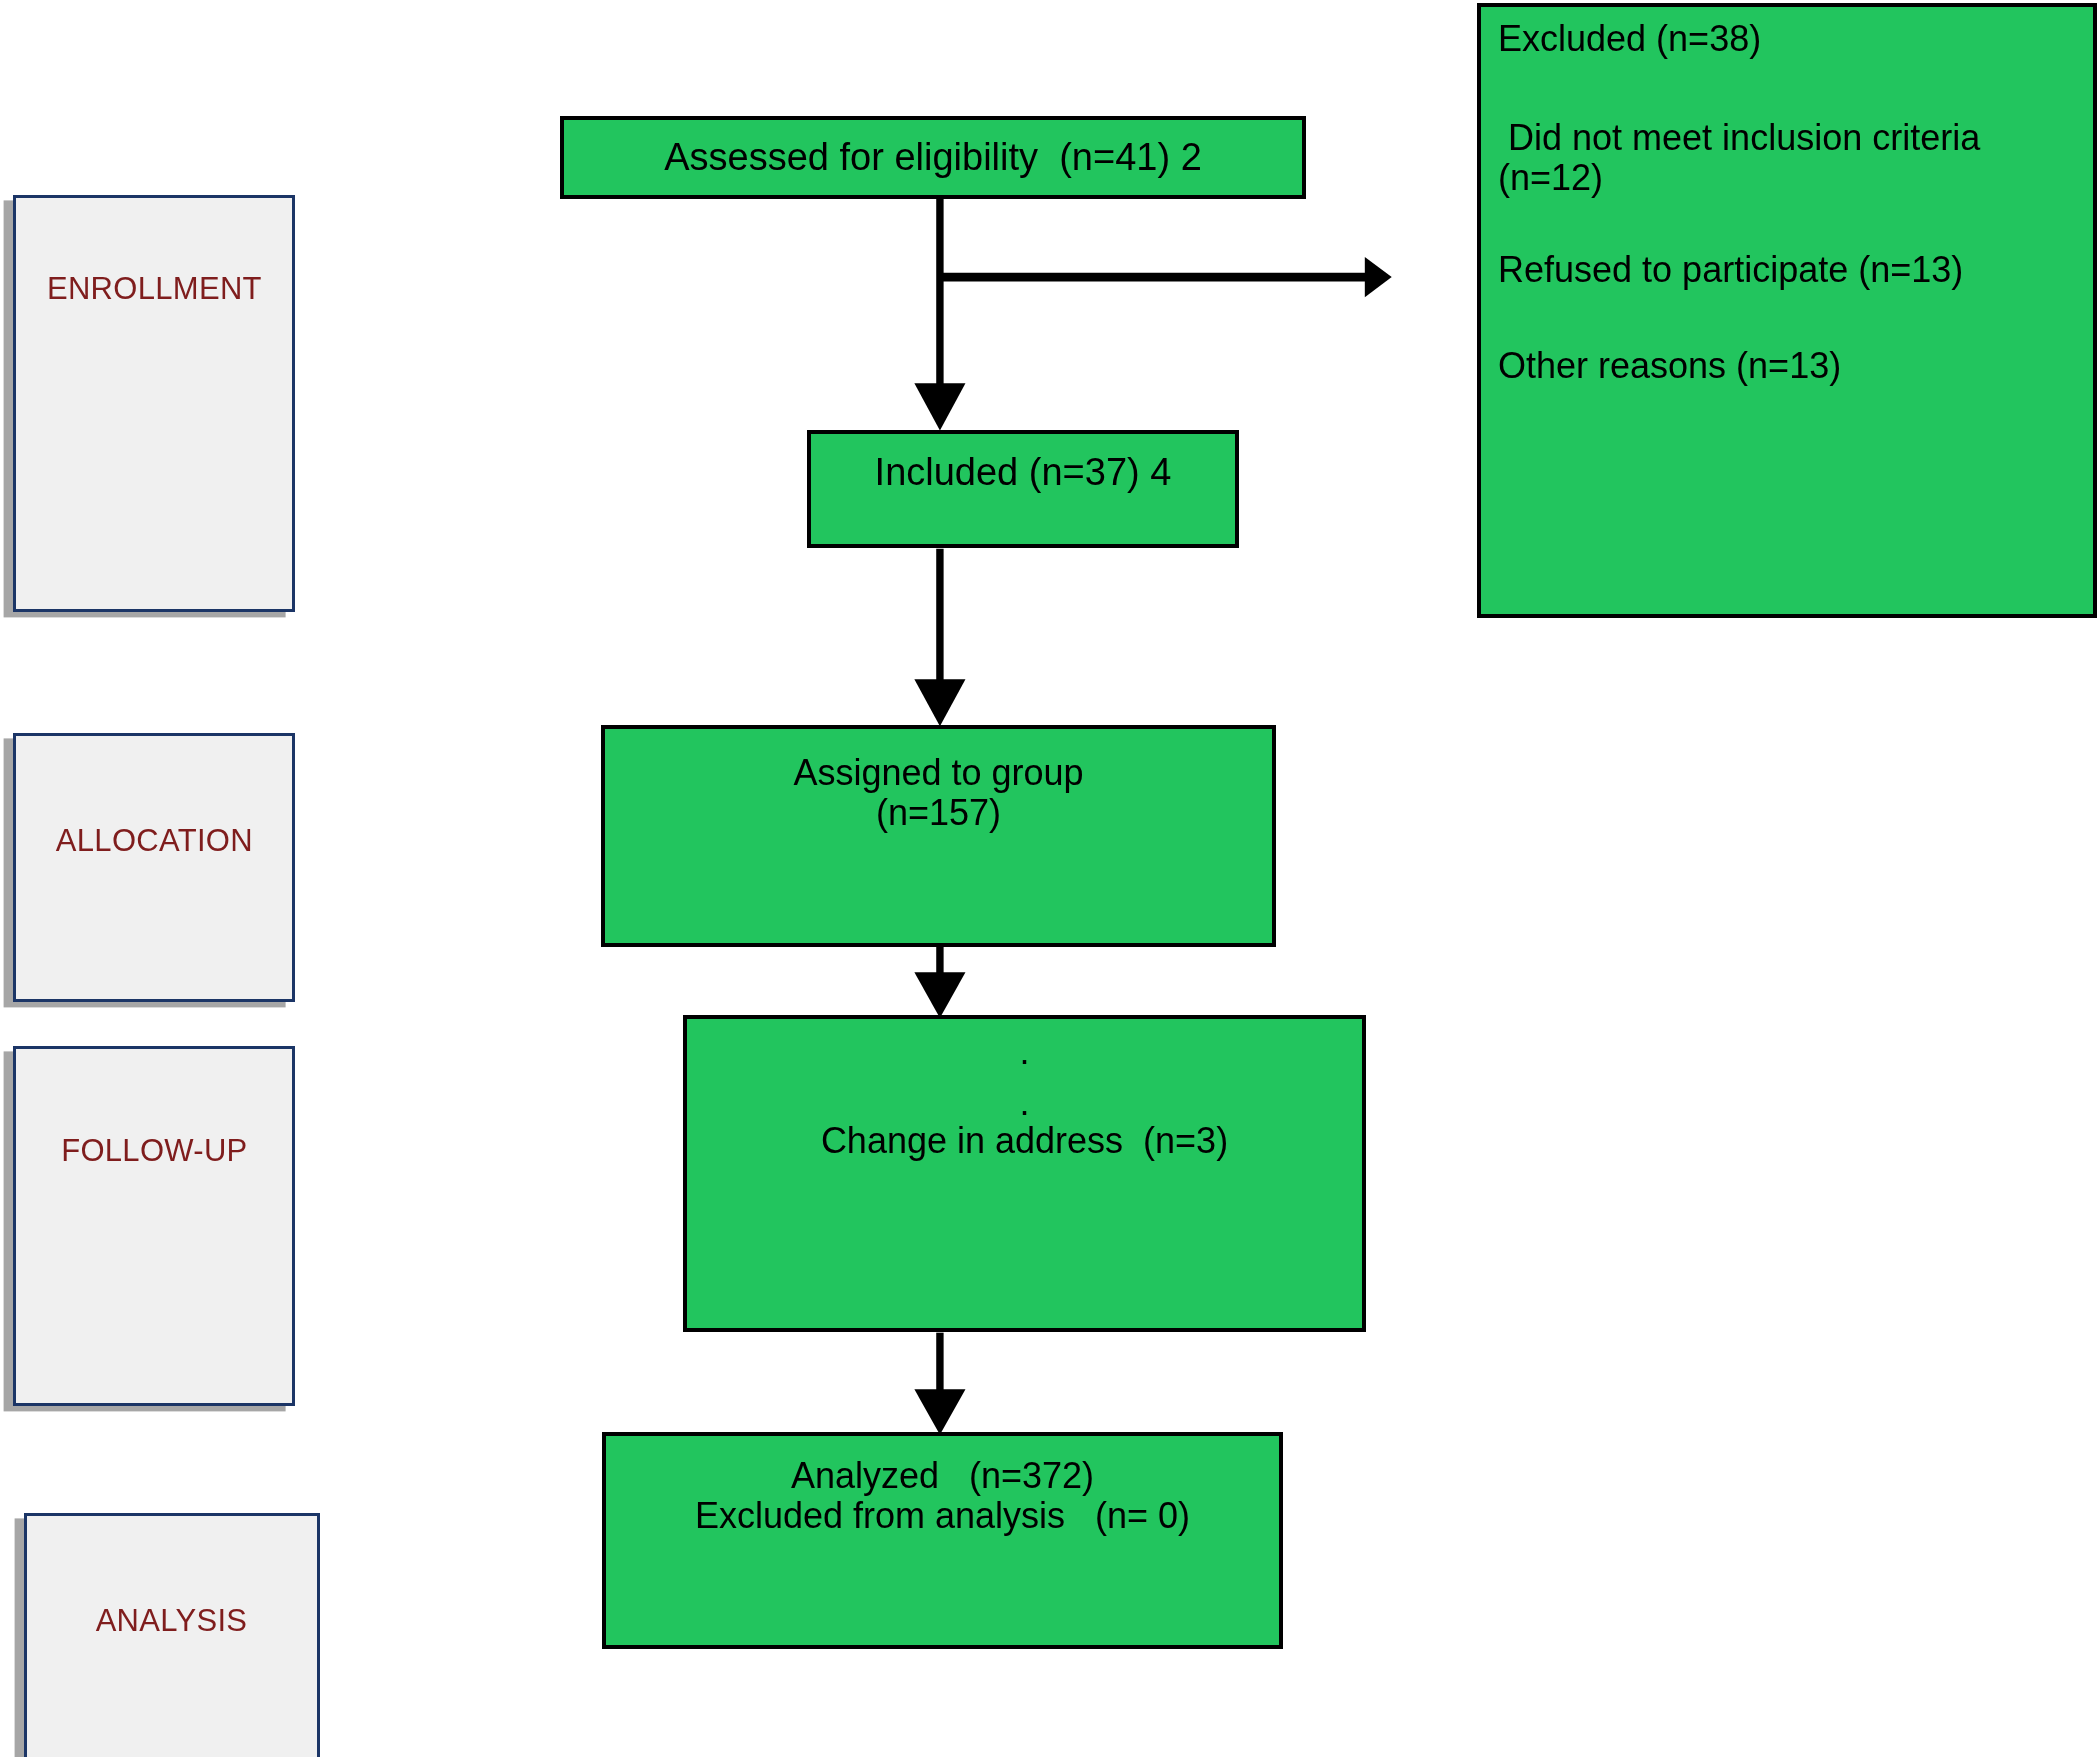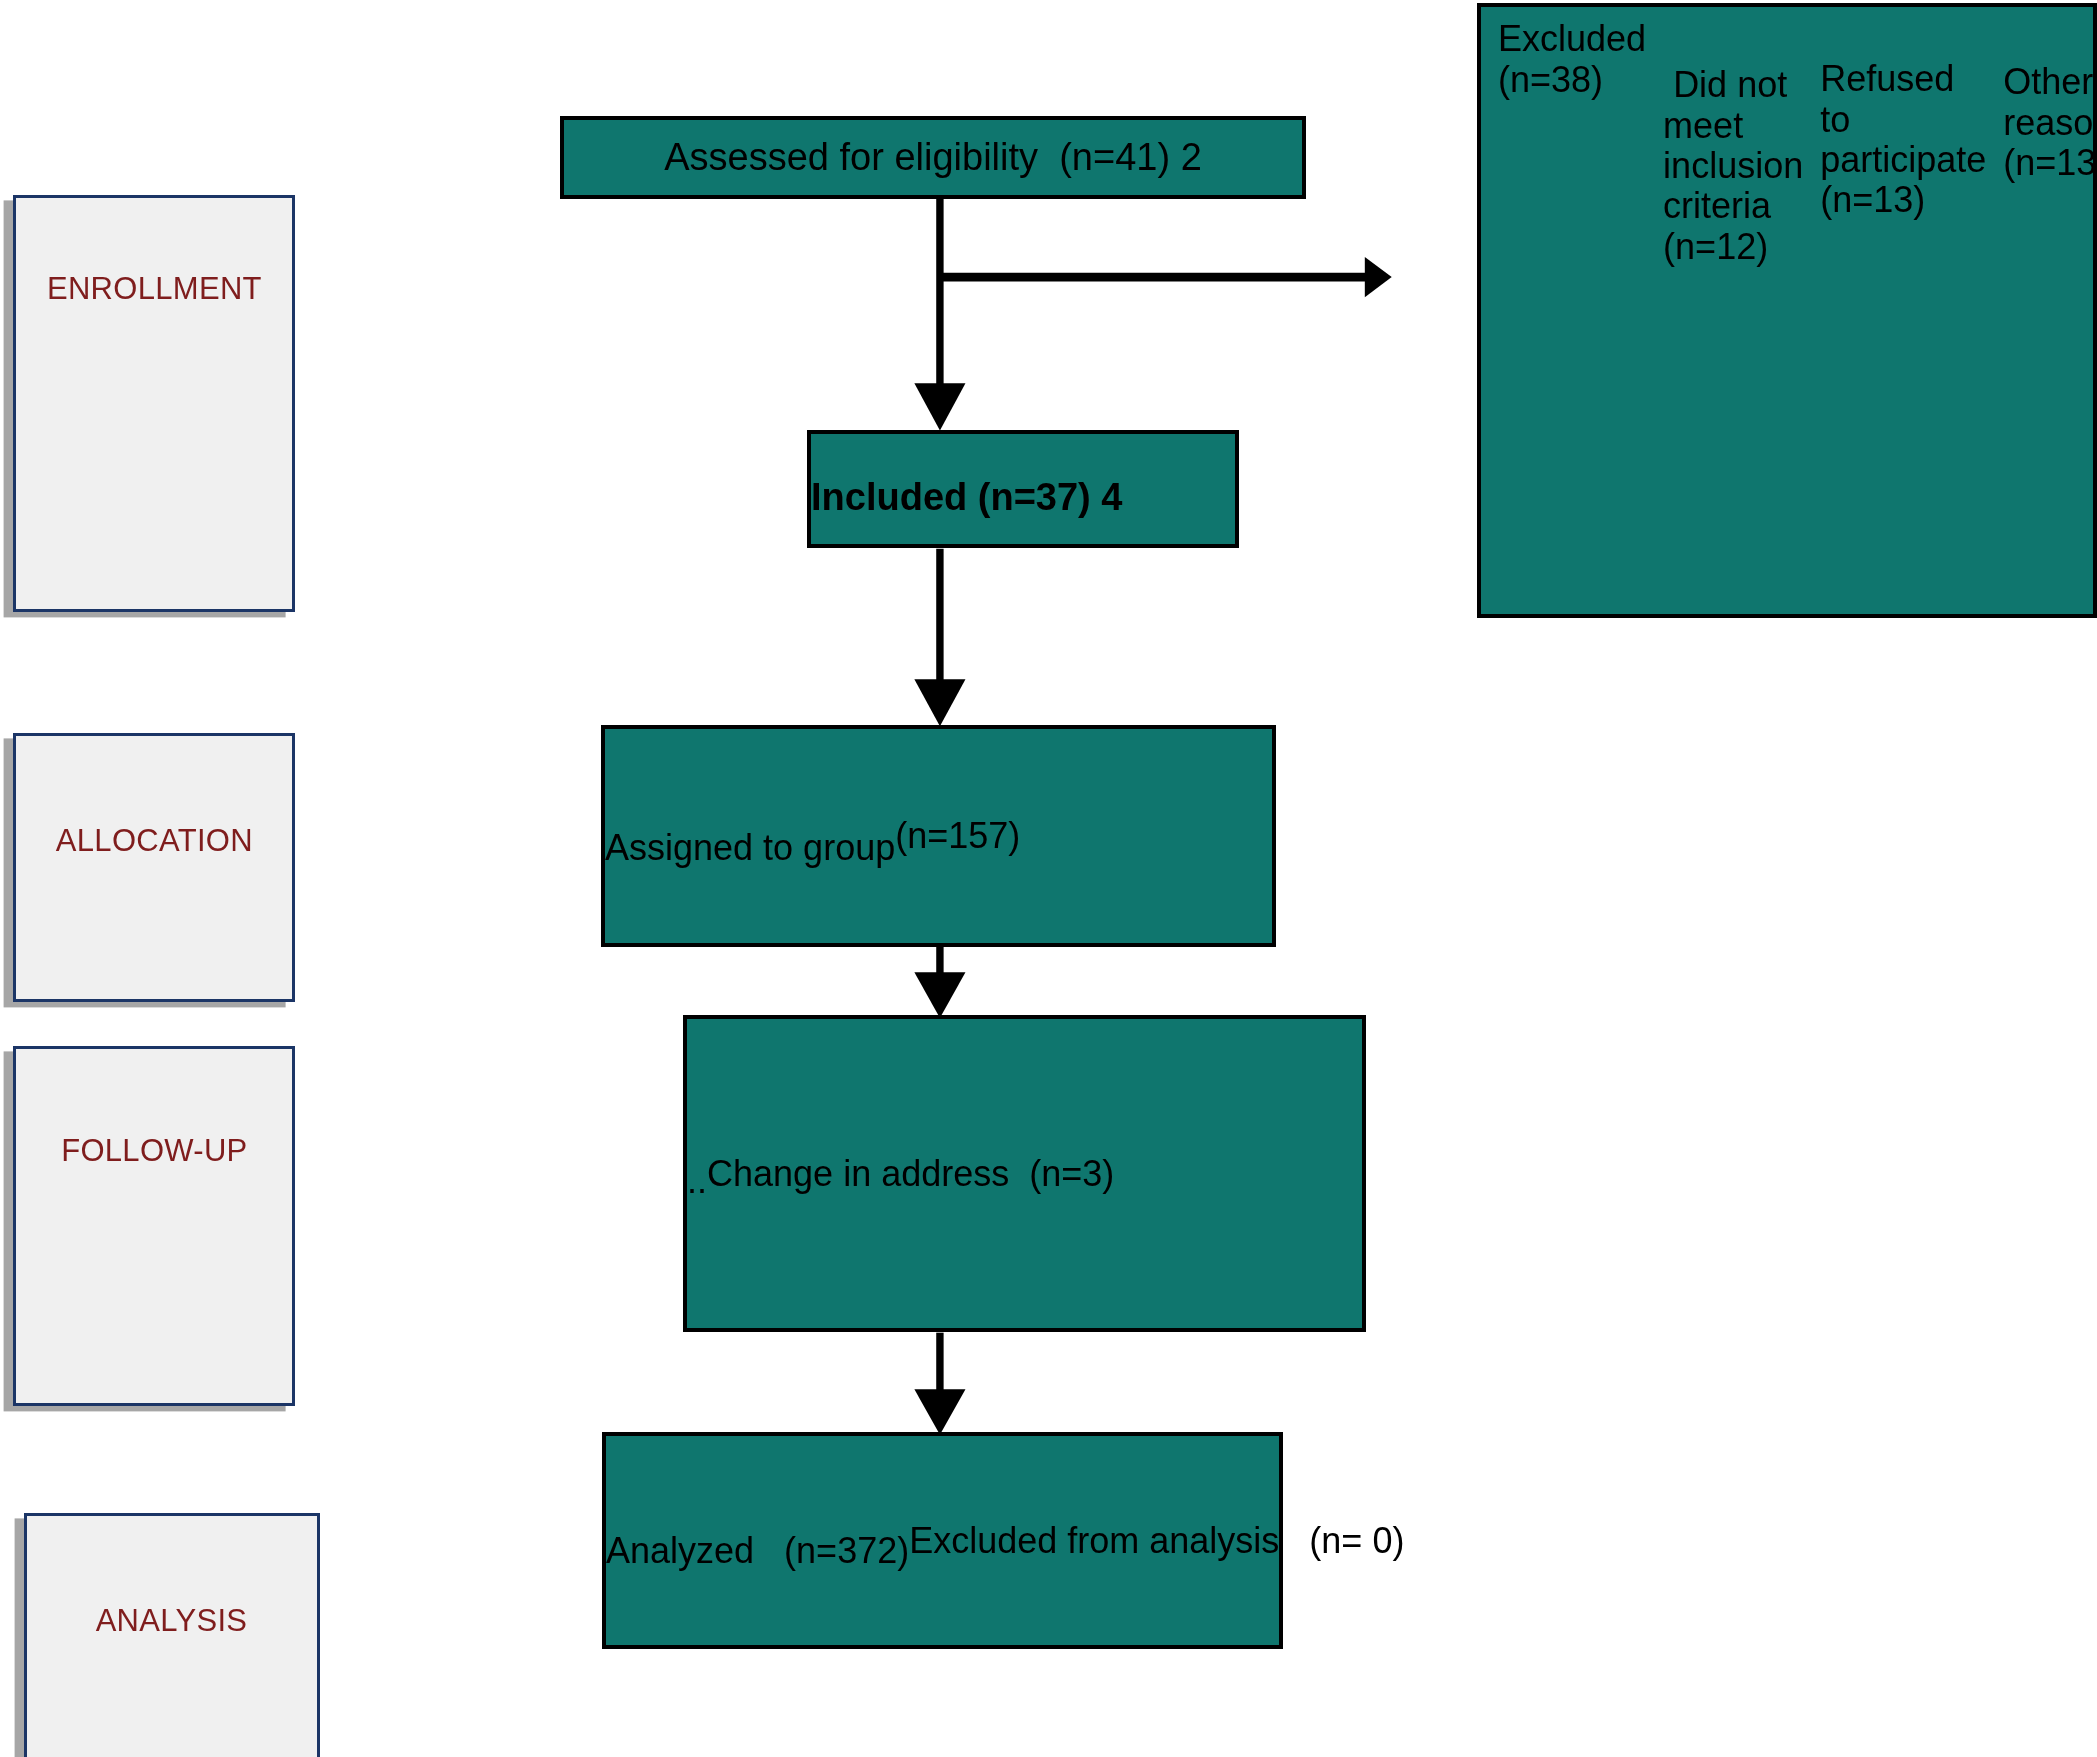--- a/index.html
+++ b/index.html
@@ -43,25 +43,25 @@
 
   #stage-followup   { left: 13.4px;  top: 1046px; width: 282px; height: 360px; }
   #stage-followup   .stage-label { margin-top: 84px; }
 
   #stage-analysis   { left: 23.5px;  top: 1513px; width: 296px; height: 269px; }
   #stage-analysis   .stage-label { margin-top: 87px; }
 
   
   .fbox {
     position: absolute;
-    background: #0f766e;
+    background: #22c55e;
     border: 4.7px solid #000000;
     box-sizing: border-box;
     display: flex;
-    flex-direction: row;
+    flex-direction: column;
     align-items: center;
   }
   .fbox .line {
     font-size: 36px;
     line-height: 1.1;
     white-space: pre;
     text-align: center;
   }
   .fbox .dotline {
     font-size: 36px;
@@ -71,21 +71,20 @@
 
   #box-assessed {
     left: 560px; top: 116px; width: 746px; height: 83px;
     justify-content: center;
   }
   #box-assessed .line { font-size: 38px; }
 
   #box-included {
     left: 807px; top: 430px; width: 432px; height: 118px;
     justify-content: flex-start;
-    font-weight: bold;
   }
   #box-included .line { margin-top: 17.5px; font-size: 38px; }
 
   #box-assigned {
     left: 601px; top: 725px; width: 675px; height: 222px;
     justify-content: flex-start;
   }
   #box-assigned .line:first-child { margin-top: 24px; }
 
   #box-followup {

